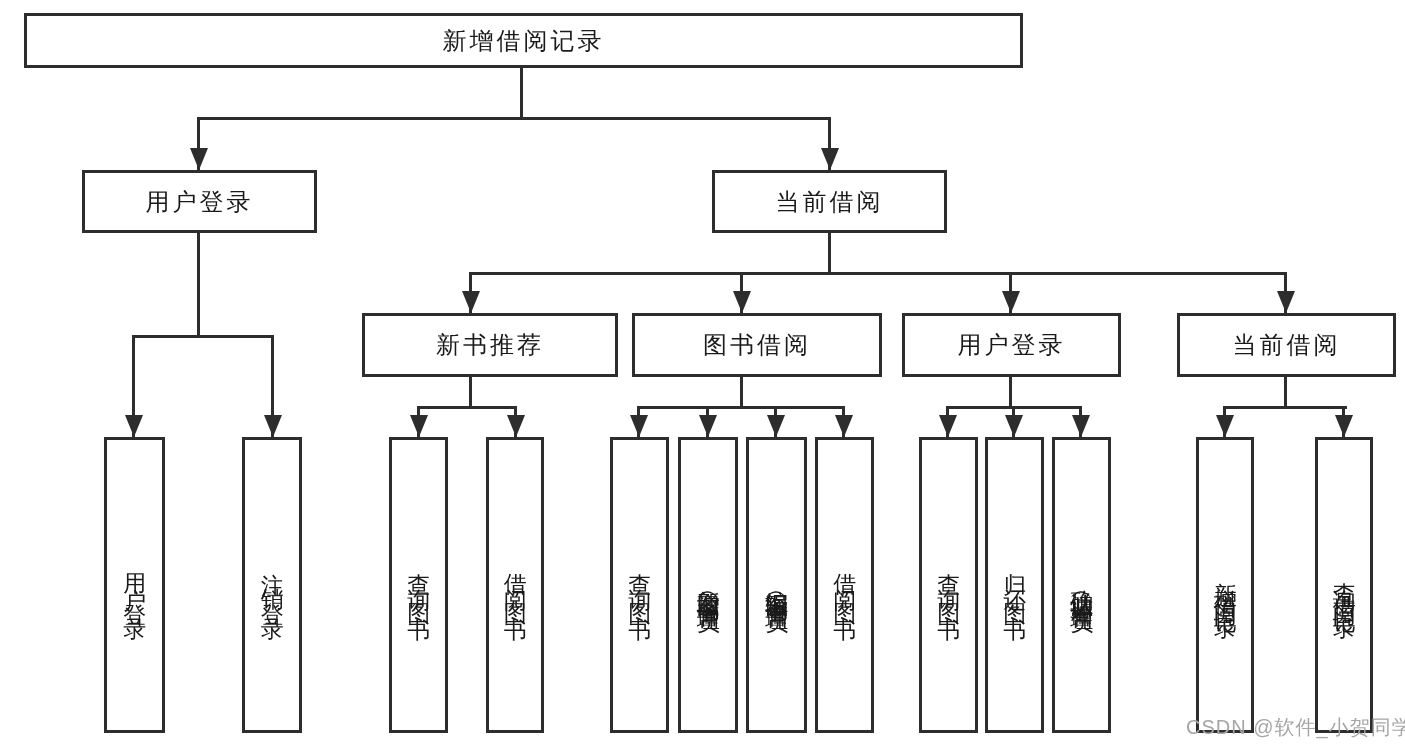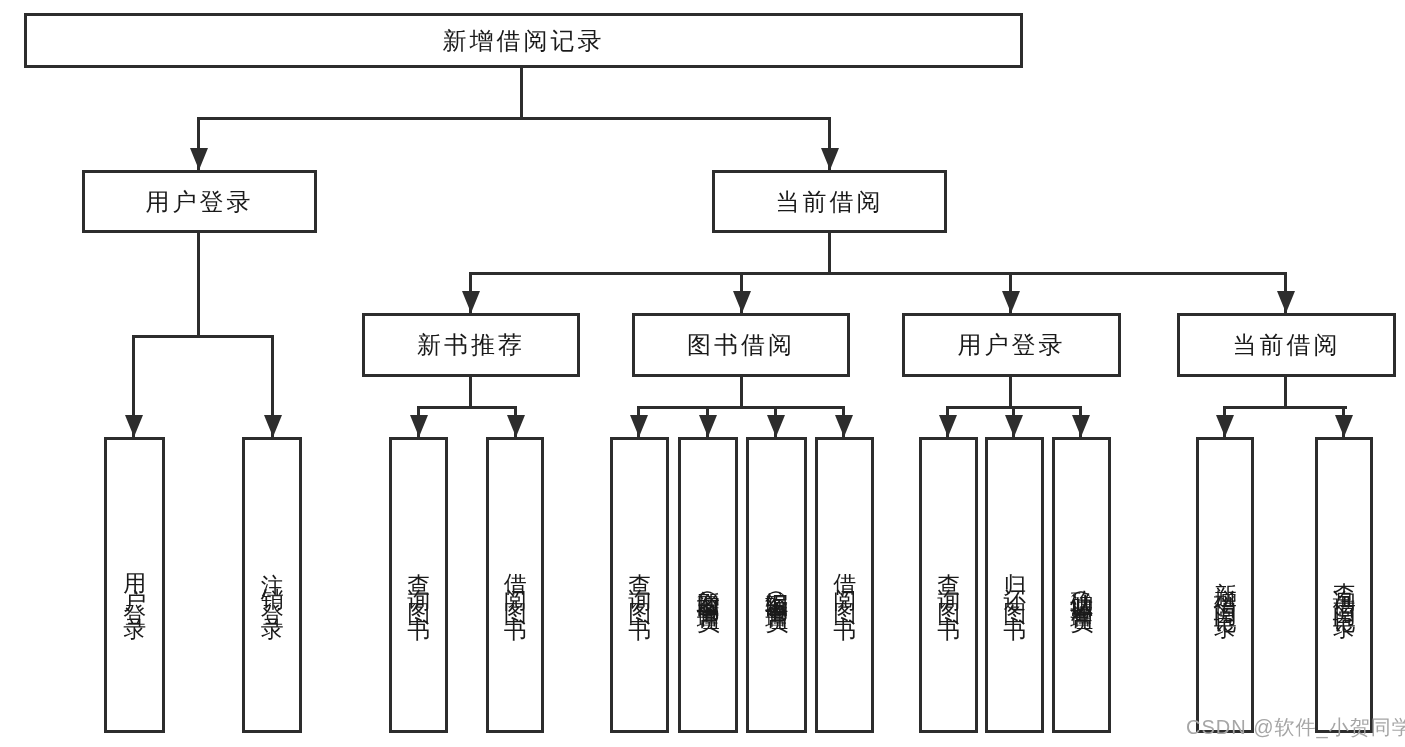--- a/index.html
+++ b/index.html
@@ -69,24 +69,24 @@
     <span>新增借阅记录</span>
   </div>
 
   <div class="hbox" style="left:82px;top:170px;width:235px;height:63px">
     <span>用户登录</span>
   </div>
   <div class="hbox" style="left:712px;top:170px;width:235px;height:63px">
     <span>当前借阅</span>
   </div>
 
-  <div class="hbox" style="left:362px;top:313px;width:218px;height:64px">
+  <div class="hbox" style="left:362px;top:313px;width:256px;height:64px">
     <span>新书推荐</span>
   </div>
-  <div class="hbox" style="left:632px;top:313px;width:218px;height:64px">
+  <div class="hbox" style="left:632px;top:313px;width:250px;height:64px">
     <span>图书借阅</span>
   </div>
   <div class="hbox" style="left:902px;top:313px;width:219px;height:64px">
     <span>用户登录</span>
   </div>
   <div class="hbox" style="left:1177px;top:313px;width:219px;height:64px">
     <span>当前借阅</span>
   </div>
 
   <div class="vbox" style="left:104px;width:61px">

